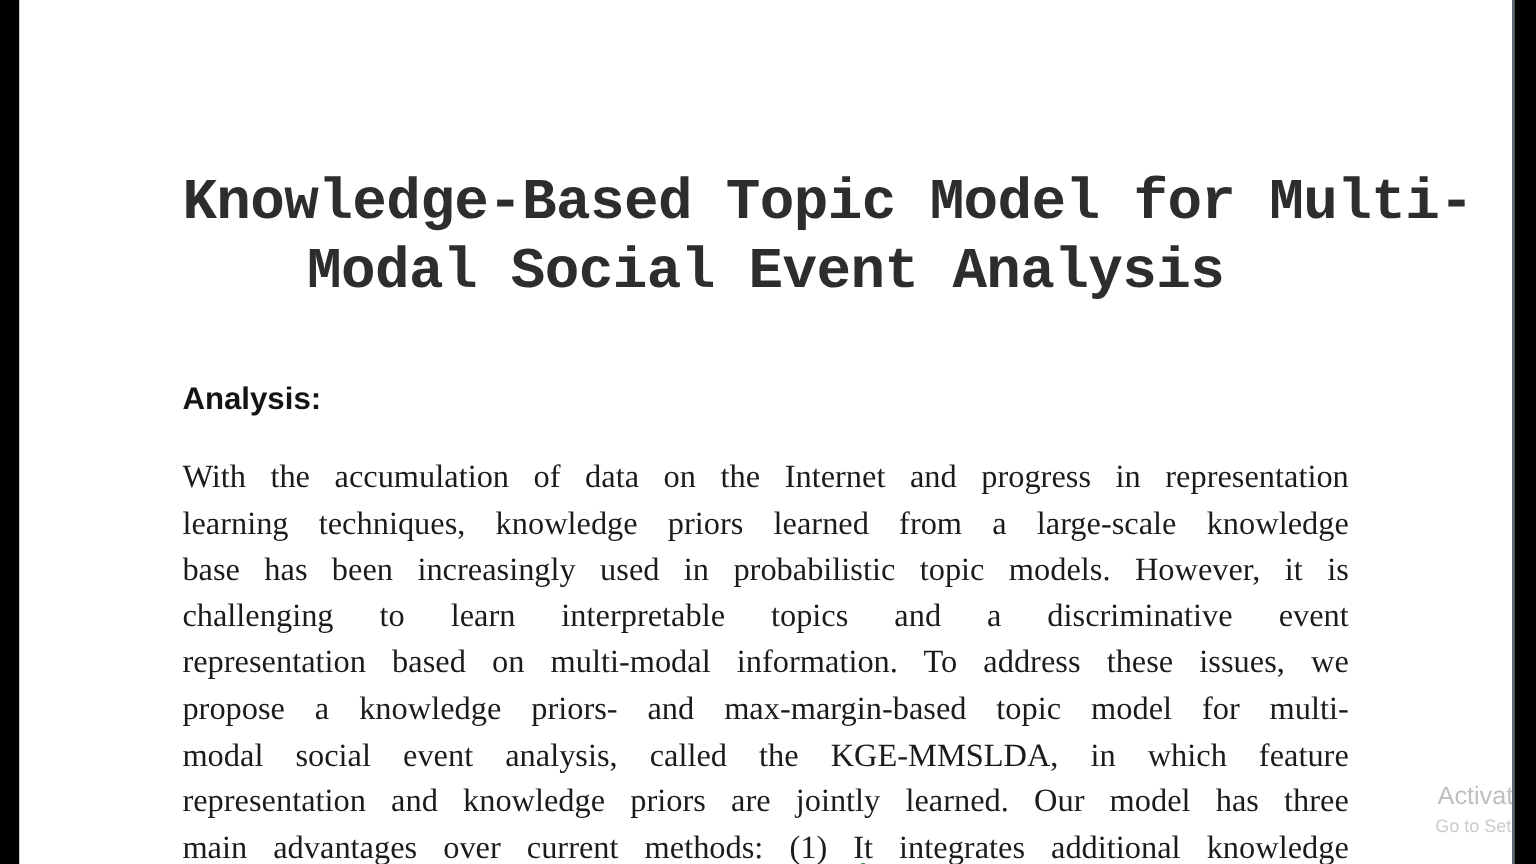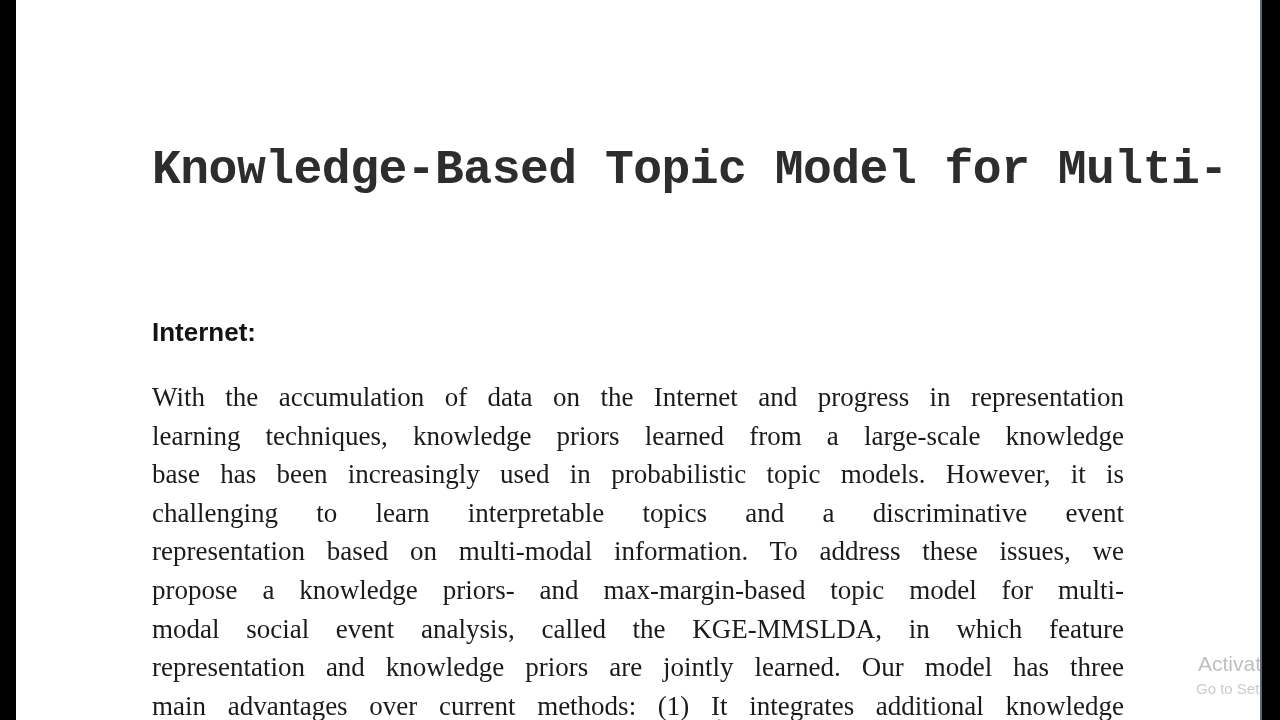--- a/index.html
+++ b/index.html
@@ -119,23 +119,24 @@
     text-align: right;
   }
 </style>
 </head>
 <body>
 
 <div class="frame">
 
   <div class="title-block">
     <div class="title-line">Knowledge-Based Topic Model for Multi-</div>
+    <div class="title-line">Modal Social Event Analysis</div>
   </div>
 
-  <div class="abstract-heading">Internet:</div>
+  <div class="abstract-heading">Analysis:</div>
 
   <div class="abstract-body">
     <div class="pline">With the accumulation of data on the Internet and progress in representation</div>
     <div class="pline">learning techniques, knowledge priors learned from a large-scale knowledge</div>
     <div class="pline">base has been increasingly used in probabilistic topic models. However, it is</div>
     <div class="pline">challenging to learn interpretable topics and a discriminative event</div>
     <div class="pline">representation based on multi-modal information. To address these issues, we</div>
     <div class="pline">propose a knowledge priors- and max-margin-based topic model for multi-</div>
     <div class="pline">modal social event analysis, called the KGE-MMSLDA, in which feature</div>
     <div class="pline">representation and knowledge priors are jointly learned. Our model has three</div>

